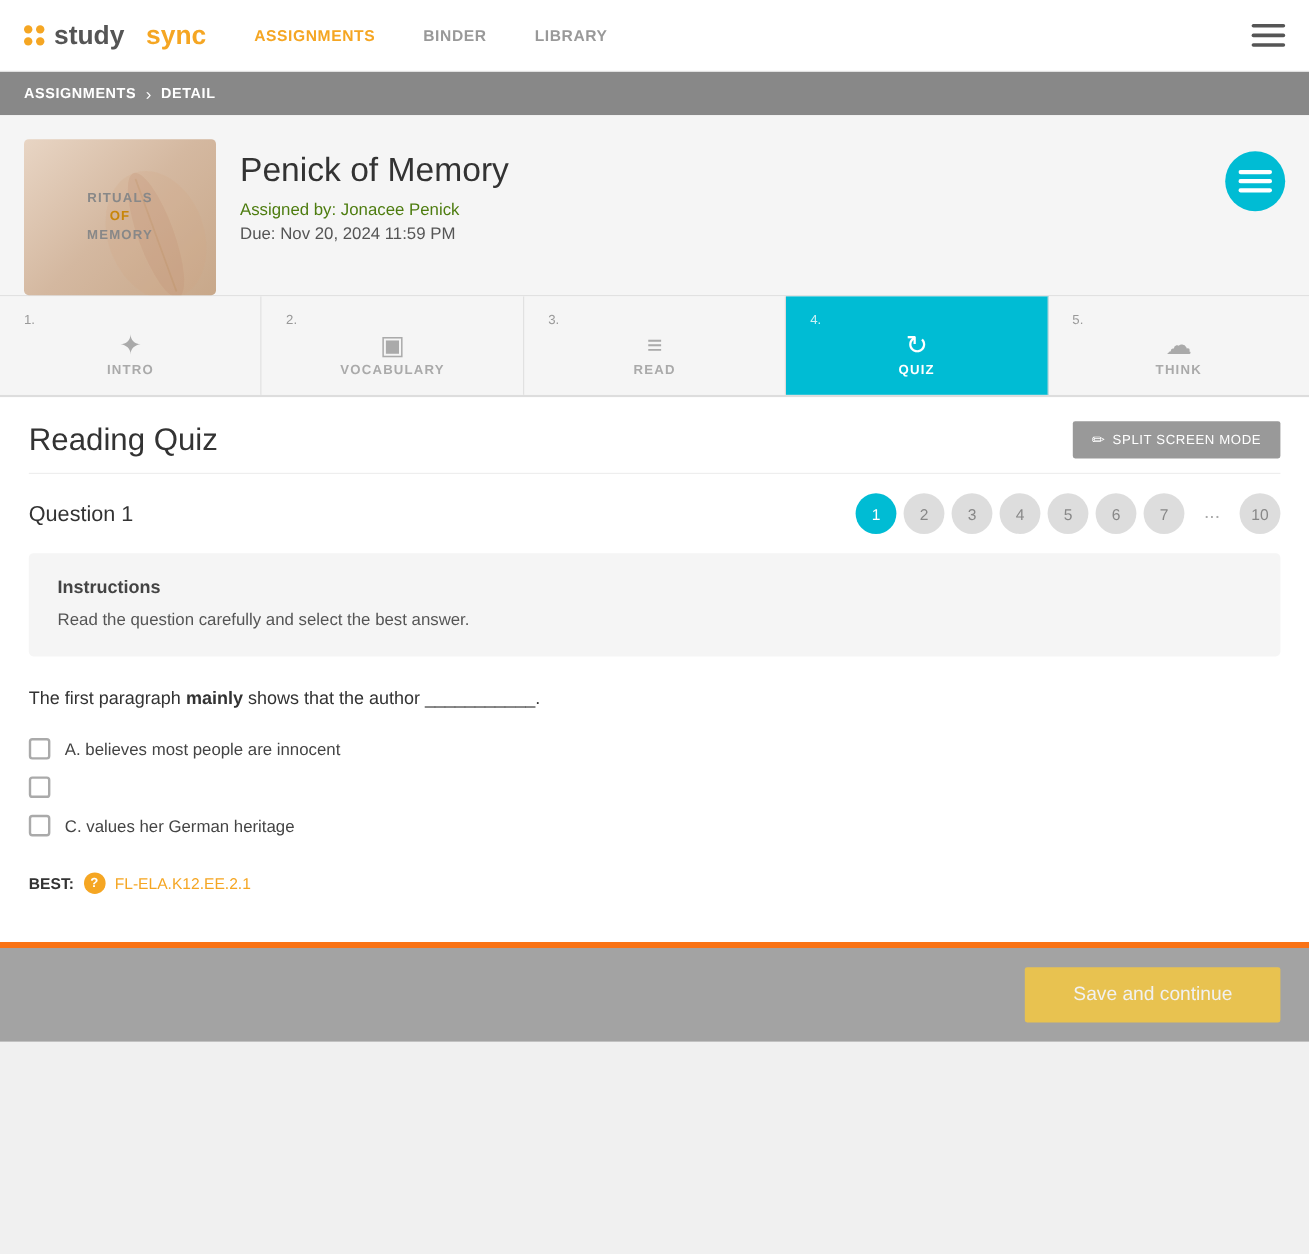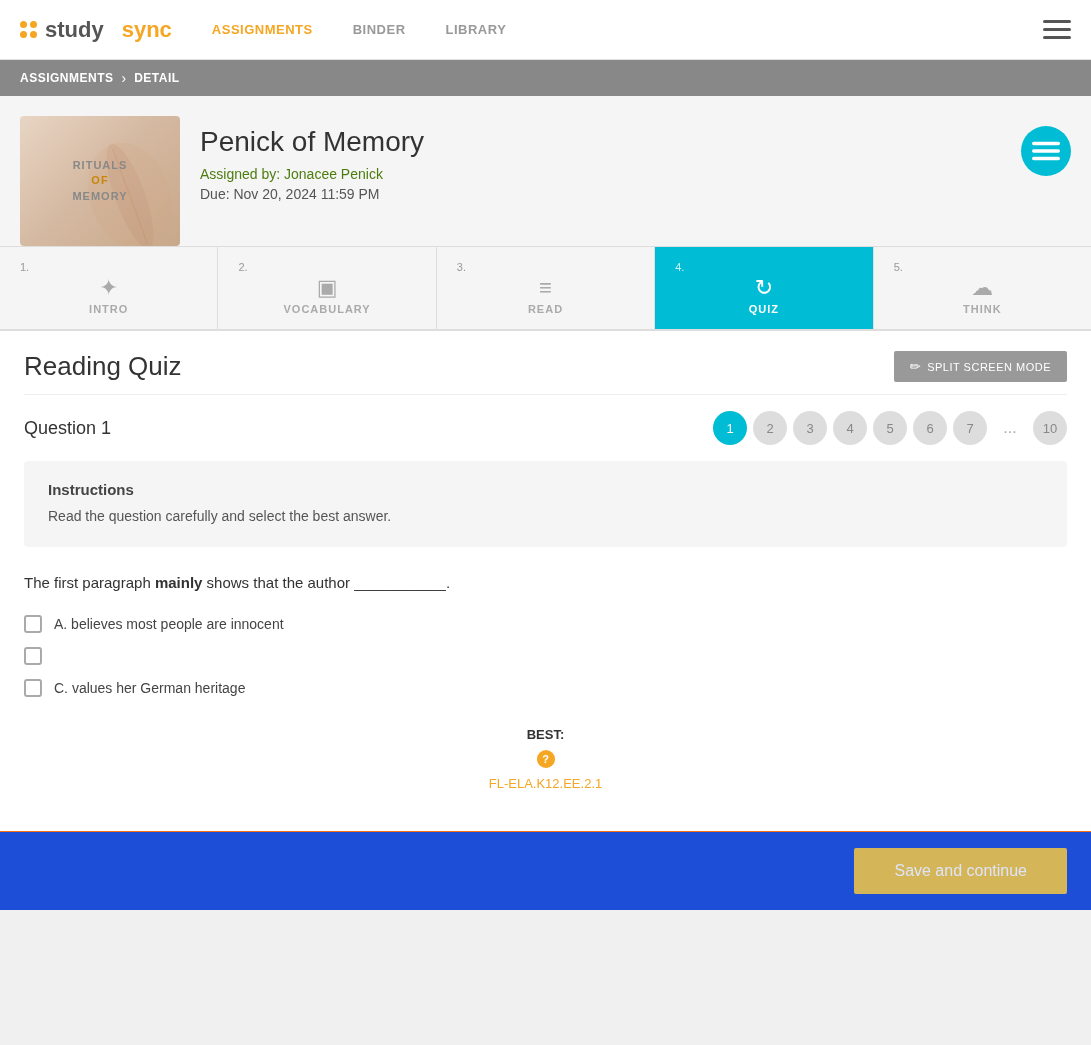--- a/index.html
+++ b/index.html
@@ -303,21 +303,20 @@
       font-size: 14px;
       color: #444;
     }
 
     
     .best-standard {
       display: flex;
       align-items: center;
       gap: 8px;
       margin-bottom: 20px;
-      flex-direction: column;
     }
     .best-label {
       font-size: 13px;
       font-weight: bold;
       color: #333;
     }
     .help-icon {
       width: 18px; height: 18px;
       background: #f5a623;
       border-radius: 50%;
@@ -331,25 +330,25 @@
     }
     .standard-link {
       font-size: 13px;
       color: #f5a623;
       cursor: pointer;
       text-decoration: none;
     }
 
     
     .footer-bar {
-      background: #1d4ed8;
+      background: #a3a3a3;
       padding: 16px 24px;
       display: flex;
       justify-content: flex-end;
-      border-top: 1px solid #f97316;
+      border-top: 5px solid #f97316;
     }
     .save-btn {
       background: #f5c842;
       color: #fff;
       border: none;
       padding: 14px 40px;
       font-size: 16px;
       font-weight: 500;
       cursor: pointer;
       border-radius: 2px;

